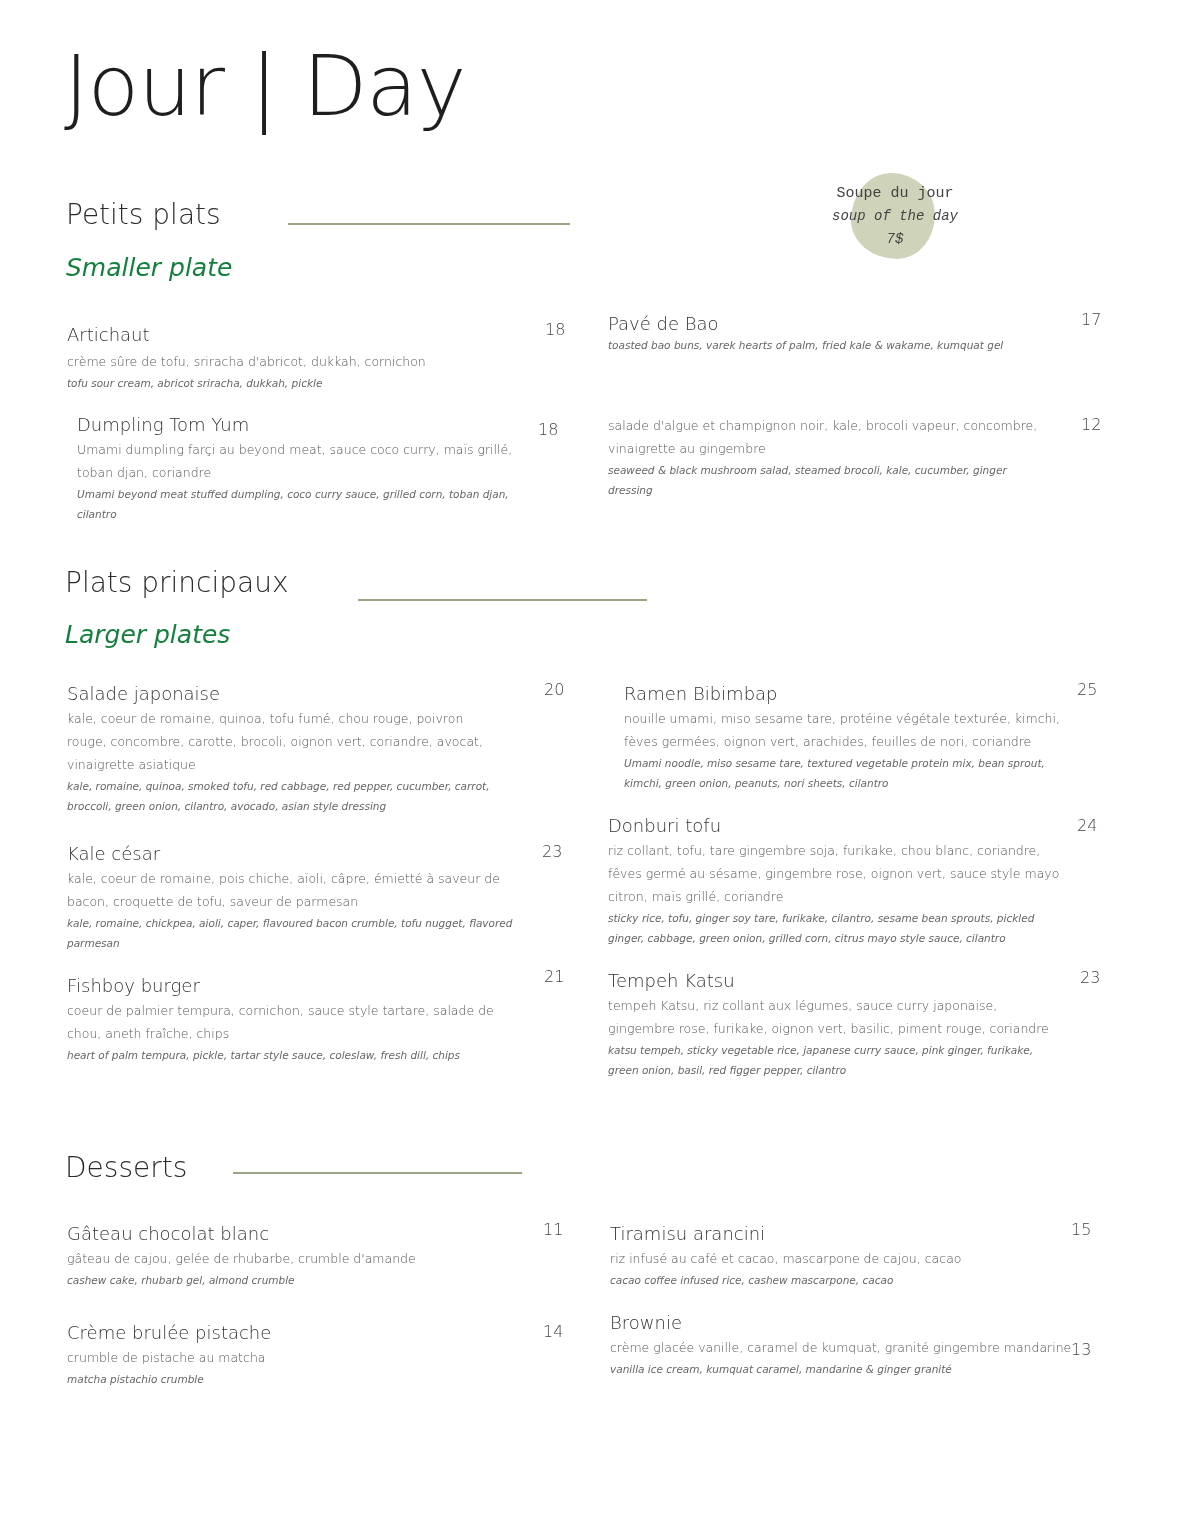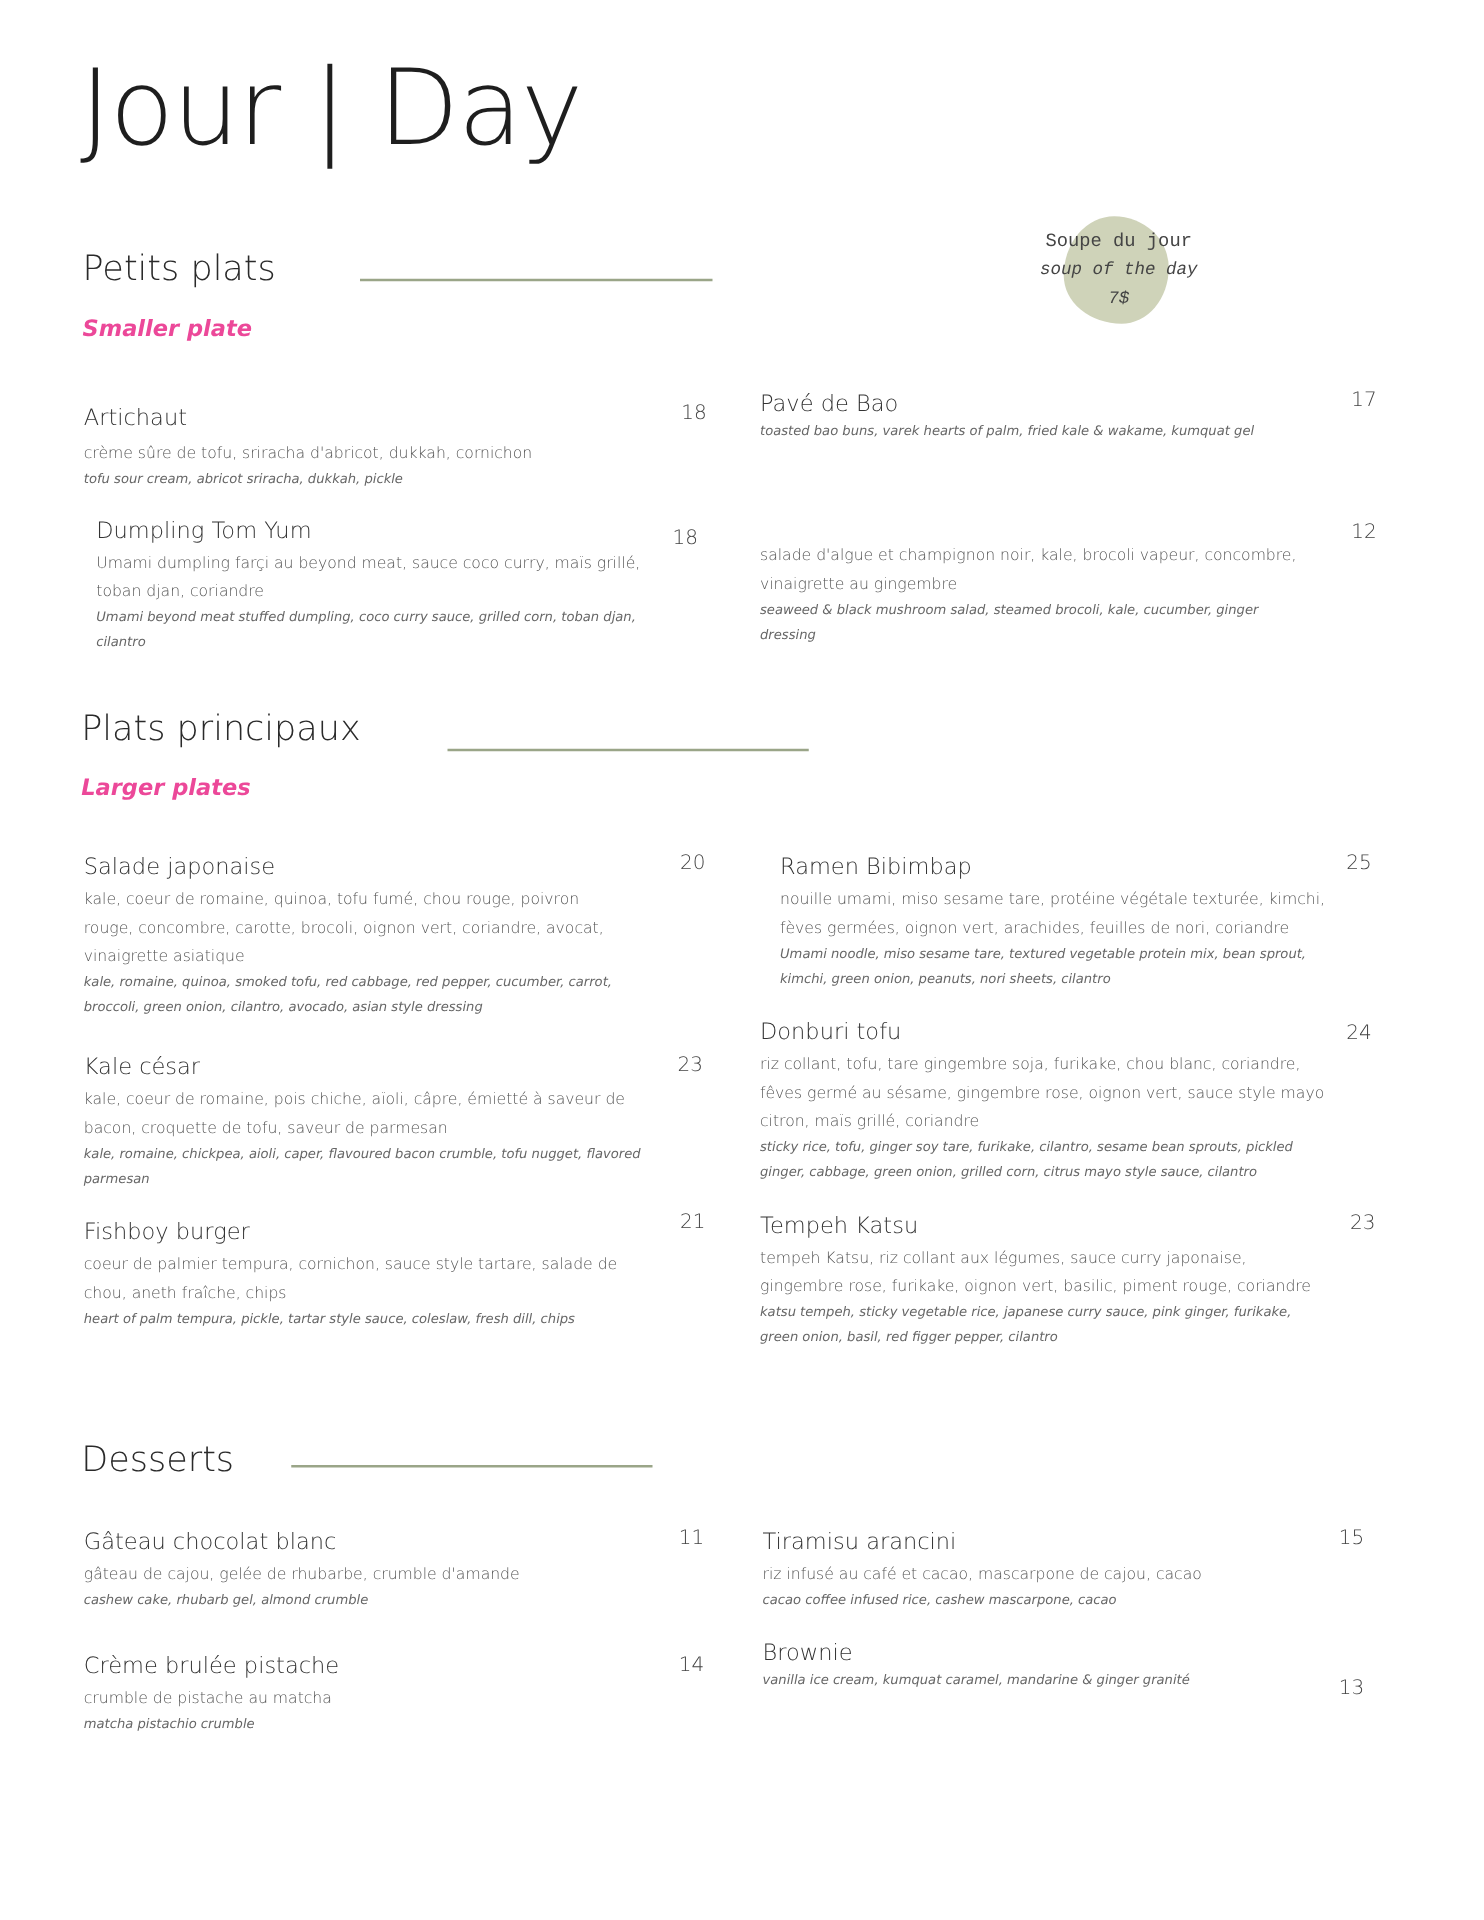--- a/index.html
+++ b/index.html
@@ -1,21 +1,21 @@
 <!DOCTYPE html>
 <html><head>
   <meta charset="utf-8">
   <style>
     * { margin: 0; padding: 0; box-sizing: border-box; }
     html, body { width: 1187px; height: 1536px; background: #ffffff; overflow: hidden; }
     body { position: relative; font-family: "DejaVu Sans", sans-serif; color: #3a3a3a; font-weight: 200; }
     .abs { position: absolute; }
     .page-title { left: 64px; top: 40px; font-size: 84px; font-weight: 200; letter-spacing: -1px; color: #1e1e1e; line-height: 1.1; font-family: "DejaVu Sans", sans-serif; }
     .sec-title { font-size: 28px; color: #2a2a2a; font-weight: 200; line-height: 1.1; }
-    .sec-sub { font-size: 18px; font-style: italic; color: #ec4899; line-height: 1.1; font-weight: bold; }
+    .sec-sub { font-size: 25px; font-style: italic; color: #15803d; line-height: 1.1; }
     .rule { height: 2px; background: #9aa588; }
     .item { position: absolute; width: 500px; }
     .item-name { font-size: 18px; color: #333; line-height: 1.2; font-weight: 300; }
     .item-fr { font-size: 12.5px; color: #555; line-height: 23px; margin-top: 6px; }
     .item-en { font-size: 10.5px; color: #666; font-style: italic; line-height: 20px; }
     .price { position: absolute; font-size: 16px; color: #444; }
     .soup-blob { left: 851px; top: 173px; width: 84px; height: 86px; background: #cfd3b9; border-radius: 48% 52% 45% 55% / 55% 48% 52% 45%; }
     .soup-text { left: 820px; top: 182px; width: 150px; text-align: center; color: #444; line-height: 23px; font-family: Liberation Mono, monospace; }
     .soup-title { font-size: 15px; }
     .soup-sub { font-size: 14px; font-style: italic; }
@@ -51,21 +51,21 @@
 </div>
 <div class="price" style="left:538px; top:420px;">18</div>
 
 <div class="item" style="left:608px; top:313px;">
   <div class="item-name">Pavé de Bao</div>
   <div class="item-en">toasted bao buns, varek hearts of palm, fried kale &amp; wakame, kumquat gel</div>
 </div>
 <div class="price" style="left:1081px; top:310px;">17</div>
 
 <div class="item" style="left:608px; top:412px; width:440px;">
-  <div class="item-fr" style="margin-top:20px">salade d'algue et champignon noir, kale, brocoli vapeur, concombre, vinaigrette au gingembre</div>
+  <div class="item-fr" style="margin-top:2px">salade d'algue et champignon noir, kale, brocoli vapeur, concombre, vinaigrette au gingembre</div>
   <div class="item-en">seaweed &amp; black mushroom salad, steamed brocoli, kale, cucumber, ginger dressing</div>
 </div>
 <div class="price" style="left:1081px; top:415px;">12</div>
 
 <div class="abs sec-title" style="left:65px; top:568px;">Plats principaux</div>
 <div class="abs rule" style="left:358px; top:599px; width:289px;"></div>
 <div class="abs sec-sub" style="left:65px; top:621px;">Larger plates</div>
 
 <div class="item" style="left:67px; top:683px; width:430px;">
   <div class="item-name">Salade japonaise</div>
@@ -128,15 +128,16 @@
 
 <div class="item" style="left:610px; top:1223px;">
   <div class="item-name">Tiramisu arancini</div>
   <div class="item-fr" style="margin-top:2px">riz infusé au café et cacao, mascarpone de cajou, cacao</div>
   <div class="item-en">cacao coffee infused rice, cashew mascarpone, cacao</div>
 </div>
 <div class="price" style="left:1071px; top:1220px;">15</div>
 
 <div class="item" style="left:610px; top:1312px;">
   <div class="item-name">Brownie</div>
+  <div class="item-fr" style="margin-top:2px">crème glacée vanille, caramel de kumquat, granité gingembre mandarine</div>
   <div class="item-en">vanilla ice cream, kumquat caramel, mandarine &amp; ginger granité</div>
 </div>
 <div class="price" style="left:1071px; top:1340px;">13</div>
 
 </body></html>

